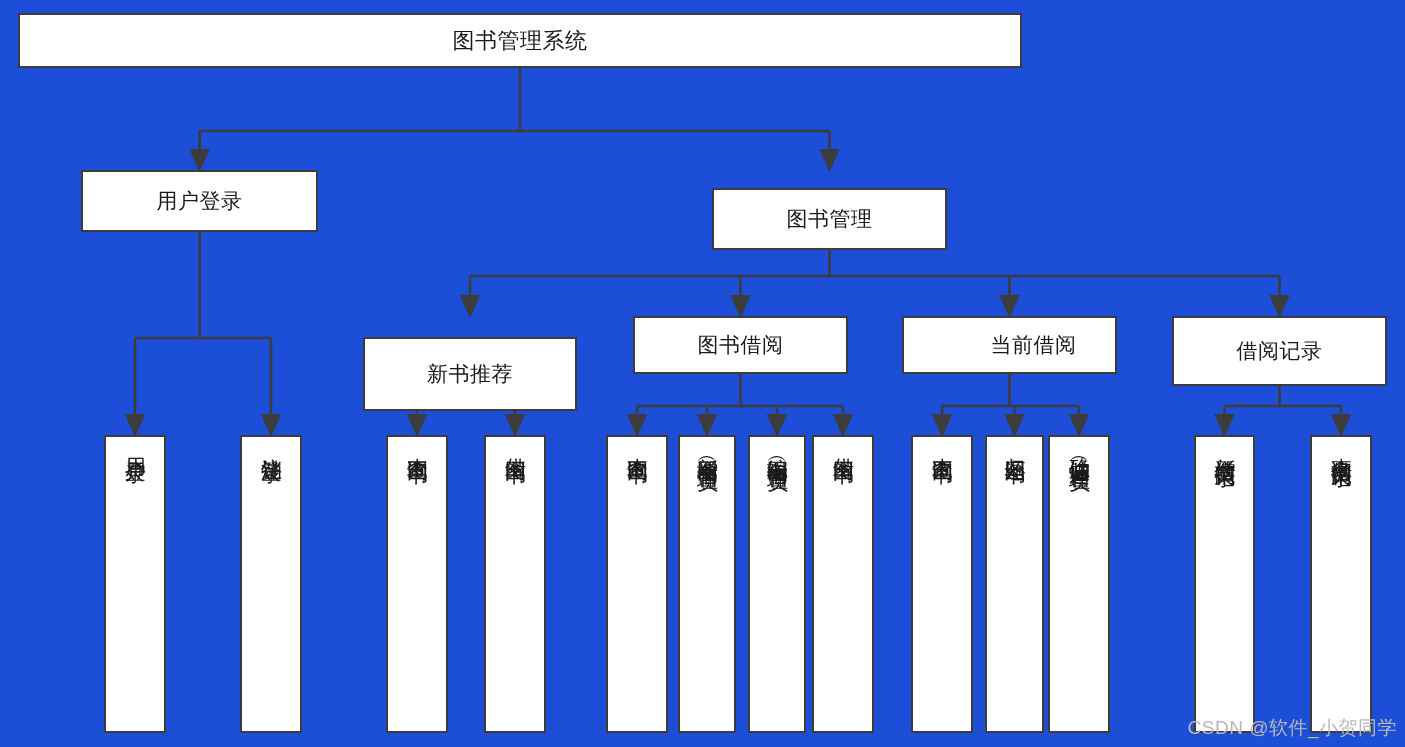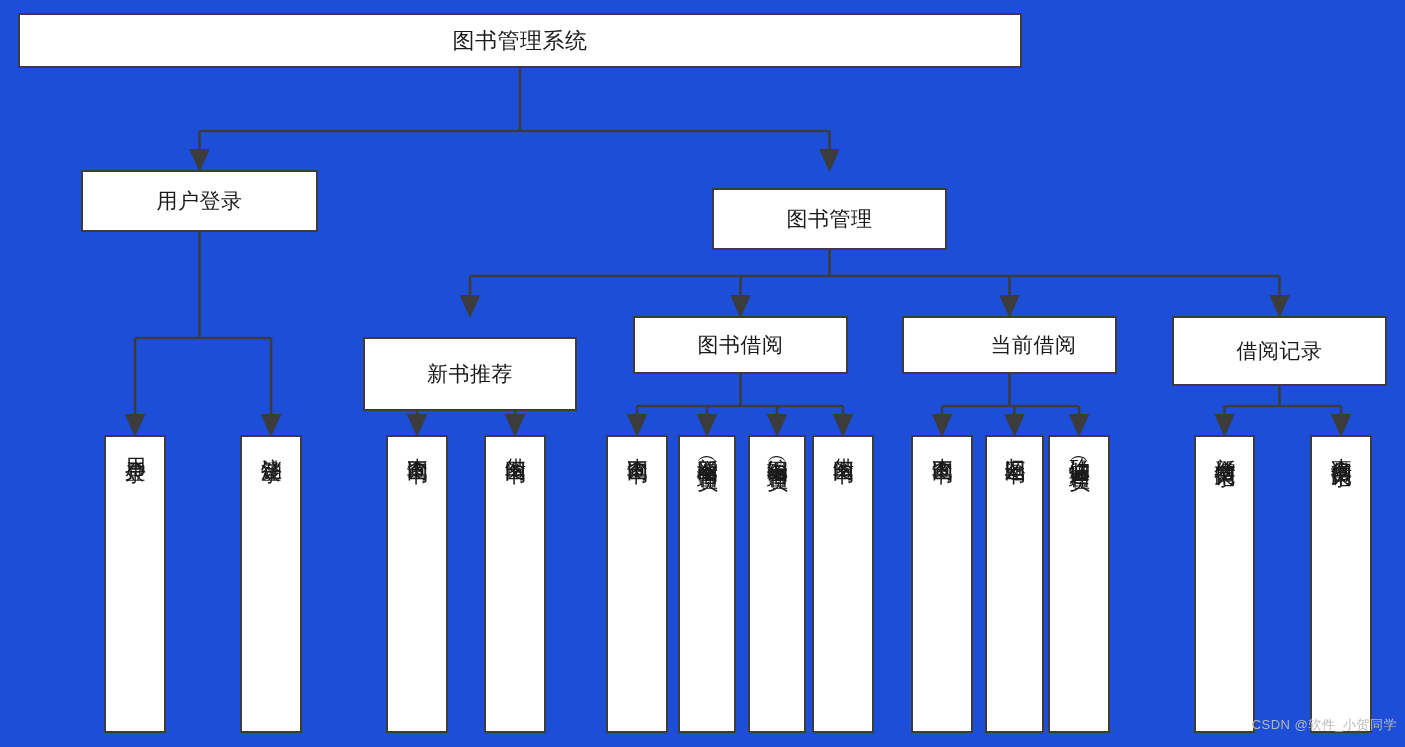--- a/index.html
+++ b/index.html
@@ -48,22 +48,22 @@
     font-size:21px;
     line-height:1.28;
     letter-spacing:2px;
     white-space:nowrap;
     text-align:left;
   }
   .node.root .label{ font-size:22px; }
   #watermark{
     position:absolute;
     right:8px;
-    bottom:13px;
-    font-size:13px;
+    bottom:6px;
+    font-size:19px;
     color:#b8b8b8;
     z-index:5;
     white-space:nowrap;
     letter-spacing:0.5px;
   }
 </style>
 </head>
 <body>
 
 <div id="canvas">

